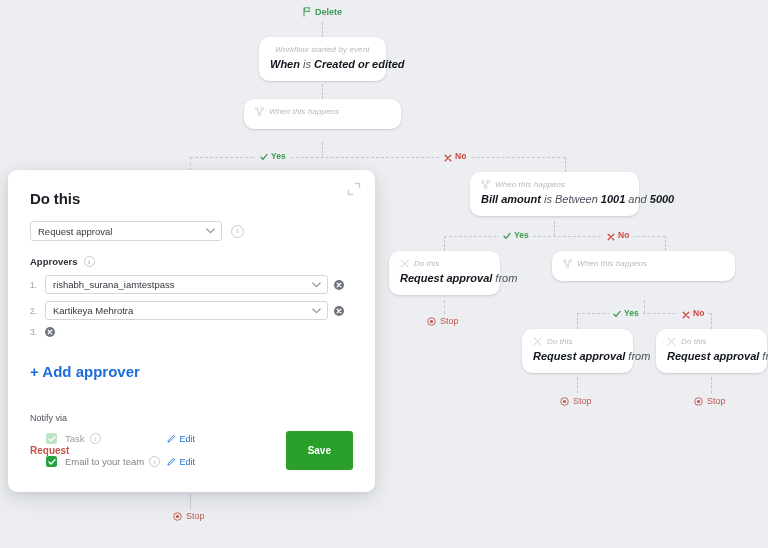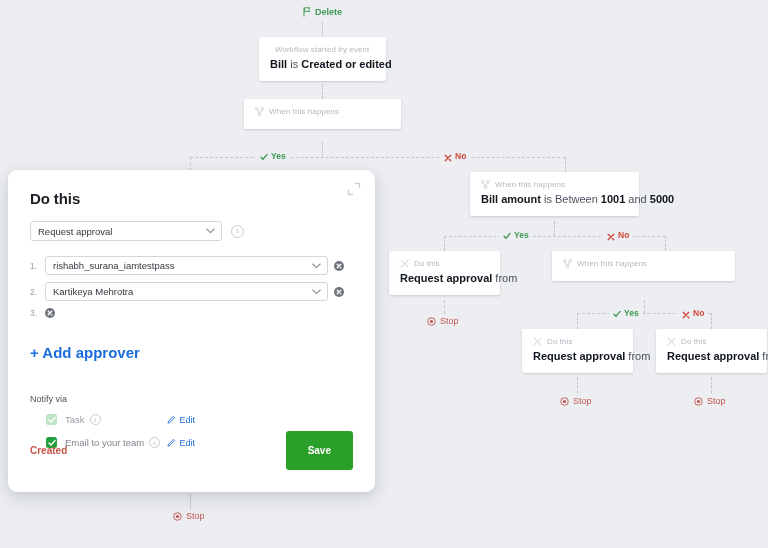--- a/index.html
+++ b/index.html
@@ -10,23 +10,23 @@
     -webkit-font-smoothing:antialiased;
   }
   #canvas{position:relative;width:768px;height:548px;}
 
   
   .vline{position:absolute;border-left:1px dashed #c3c7cd;width:0;}
   .hline{position:absolute;border-top:1px dashed #c3c7cd;height:0;}
 
   
   .card{
-    position:absolute;background:#fff;border-radius:2px;
+    position:absolute;background:#fff;border-radius:10px;
     box-shadow:0 1px 3px rgba(16,24,40,.10),0 1px 2px rgba(16,24,40,.06);
-    padding:8px 23px 9px 11px;box-sizing:border-box;
+    padding:8px 23px 9px 11px;box-sizing:border-box;font-style:italic;
   }
   .card .kicker{
     display:flex;align-items:center;gap:5px;
     font-size:8px;color:#b3b8c0;letter-spacing:.1px;margin-bottom:4px;
     white-space:nowrap;
   }
   .card .title{
     font-size:11px;color:#1f2430;white-space:nowrap;line-height:1.25;
   }
   .card .title b{font-weight:700;color:#11161f;}
@@ -173,21 +173,21 @@
 
   <div class="card" style="left:259px;top:37px;width:127px;">
     <div class="kicker">
       <svg width="8" height="9" viewBox="0 0 8 9">
           <path d="M1 0.5 V8.5" stroke="#c2c6cd" stroke-width="0.9" fill="none"></path>
           <path d="M1.6 0.9 H6.8 L5.5 2.5 L6.8 4.1 H1.6 Z" fill="none" stroke="#c2c6cd" stroke-width="0.8"></path>
         </svg>
       <span>Workflow started by event</span>
     </div>
     <div class="title">
-      <b>Bill</b><span class="lt"> is </span><b>Created or edited</b>
+      <b>When</b><span class="lt"> is </span><b>Created or edited</b>
     </div>
   </div>
 
   <div class="card" style="left:244px;top:99px;width:157px;">
     <div class="kicker">
       <svg width="9" height="9" viewBox="0 0 9 9">
           <circle cx="1.8" cy="1.8" r="1.3" fill="none" stroke="#c2c6cd" stroke-width="0.8"></circle>
           <circle cx="7.2" cy="1.8" r="1.3" fill="none" stroke="#c2c6cd" stroke-width="0.8"></circle>
           <circle cx="4.5" cy="7.4" r="1.3" fill="none" stroke="#c2c6cd" stroke-width="0.8"></circle>
           <path d="M2.4 2.9 L4.1 6.2 M6.6 2.9 L4.9 6.2" stroke="#c2c6cd" stroke-width="0.8"></path>
@@ -342,20 +342,24 @@
     <div class="selectrow">
       <div class="select">
         <span>Request approval</span>
         <svg class="chev" width="9" height="6" viewBox="0 0 9 6">
             <path d="M0.8 1 L4.5 4.6 L8.2 1" fill="none" stroke="#8b9199" stroke-width="1.1" stroke-linecap="round" stroke-linejoin="round"></path>
           </svg>
       </div>
       <span class="infoi">i</span>
     </div>
 
+    <div class="seclabel">
+      <span>Approvers</span>
+      <span class="infoi sm">i</span>
+    </div>
 
     <div class="approver">
       <span class="num">1.</span>
       <div class="select">
         <span>rishabh_surana_iamtestpass</span>
         <svg class="chev" width="9" height="6" viewBox="0 0 9 6">
             <path d="M0.8 1 L4.5 4.6 L8.2 1" fill="none" stroke="#8b9199" stroke-width="1.1" stroke-linecap="round" stroke-linejoin="round"></path>
           </svg>
       </div>
       <svg class="rm" viewBox="0 0 10 10">
@@ -416,18 +420,18 @@
       <span class="infoi sm">i</span>
       <span class="editlink">
         <svg width="9" height="9" viewBox="0 0 10 10">
             <path d="M1 9 L1.7 6.9 L7.1 1.5 L8.5 2.9 L3.1 8.3 Z" fill="none" stroke="#1b6ddd" stroke-width="1"></path>
           </svg>
         <span>Edit</span>
       </span>
     </div>
 
     <div class="footer">
-      <span class="delete">Created</span>
+      <span class="delete">Request</span>
       <button class="save">Save</button>
     </div>
 
   </div>
 </div>
 
 </body></html>

